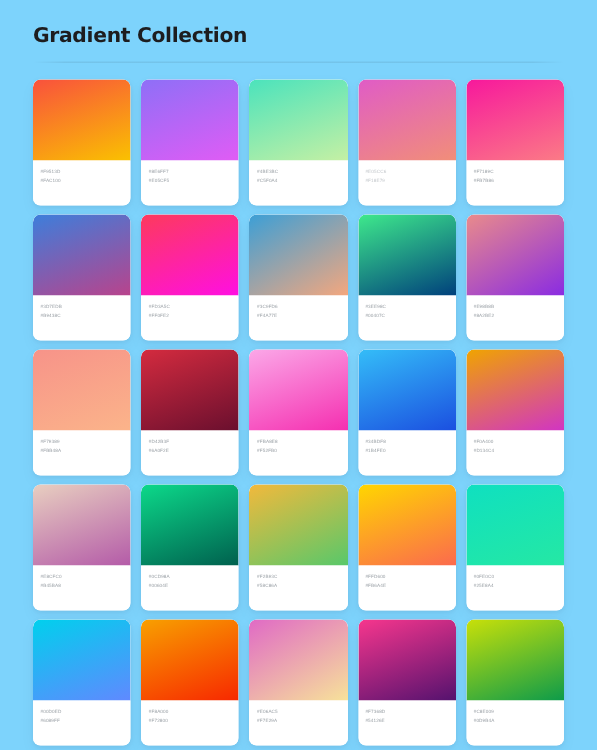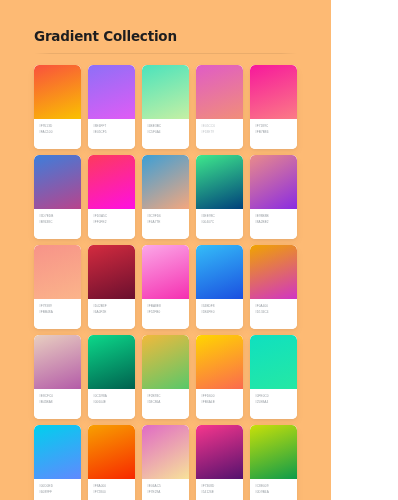--- a/index.html
+++ b/index.html
@@ -11,25 +11,25 @@
     overflow: hidden;
   }
 
   body {
     background: #ffffff;
     font-family: "Liberation Sans", sans-serif;
     -webkit-font-smoothing: antialiased;
   }
 
   .page {
-    width: 331px;
+    width: 398px;
     height: 500px;
     position: relative;
-    background: #fdba74;
-    padding: 12px;
+    background: #7dd3fc;
+    padding: 0;
   }
 
   
   .header {
     padding: 16px 22px 0 22px;
   }
 
   .page-title {
     font-size: 13.5px;
     font-weight: 700;

